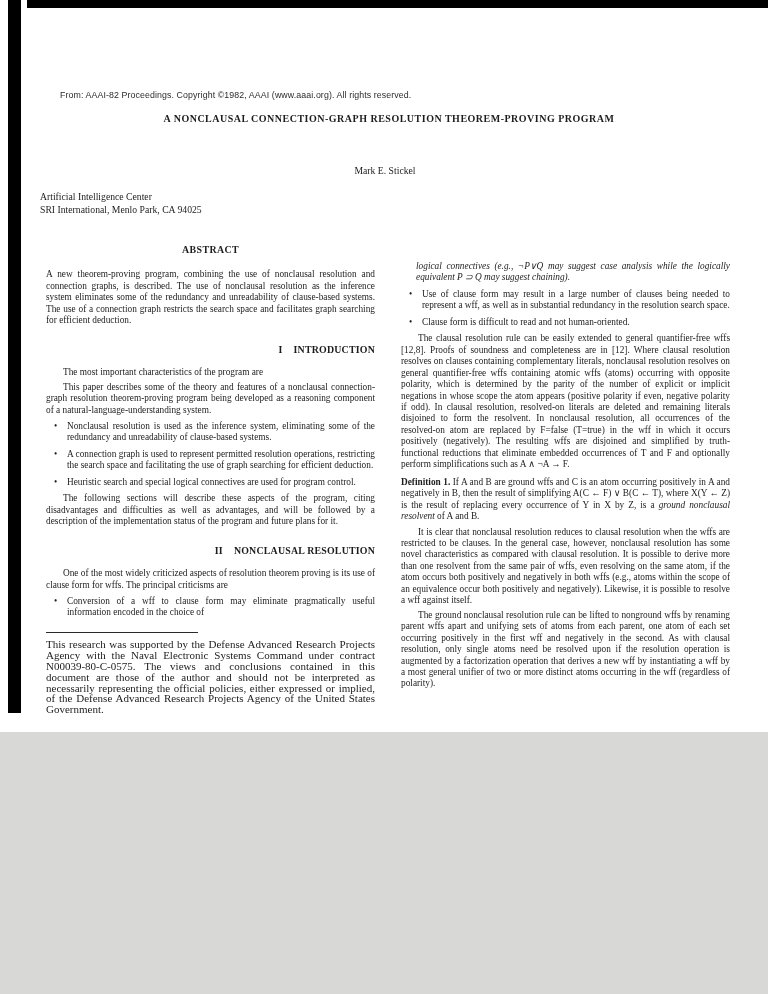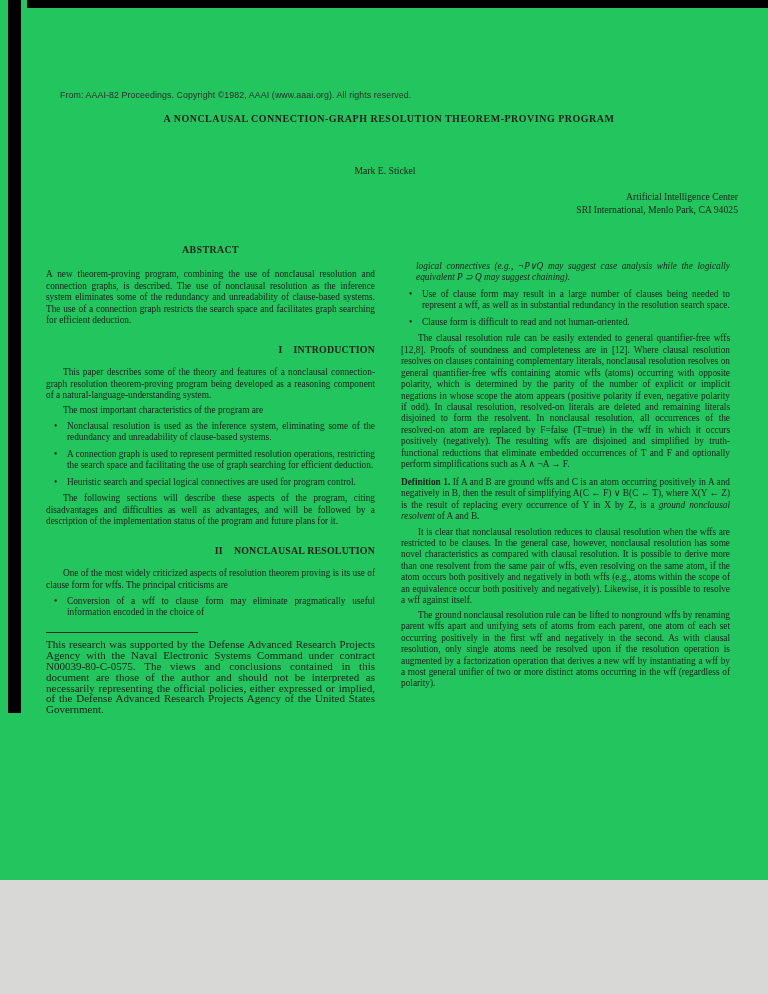--- a/index.html
+++ b/index.html
@@ -3,40 +3,40 @@
 <meta charset="utf-8">
 <style>
   * { margin:0; padding:0; box-sizing:border-box; }
   html,body { width:768px; height:994px; }
   body {
     background:#d8d8d6;
     font-family:"Liberation Serif", serif;
   }
   .page {
     position:relative;
-    width:768px; height:880px;
-    background:#22c55e;
+    width:768px; height:732px;
+    background:#ffffff;
     color:#1c1c1c;
     overflow:hidden;
   }
   
   .artifact-top { position:absolute; top:0; left:27px; right:0; height:8px; background:#000; }
   .artifact-left { position:absolute; top:0; left:8px; width:13px; height:713px; background:#000; }
 
   .copyright {
     position:absolute; top:90px; left:60px;
     font-family:"Liberation Sans", sans-serif;
     font-size:8.8px; color:#2c2c2c; letter-spacing:0.1px;
   }
   .title {
     position:absolute; top:113px; left:40px; right:30px;
     text-align:center; font-weight:bold; font-size:10px; letter-spacing:0.5px;
   }
   .author { position:absolute; top:165px; left:40px; right:38px; text-align:center; font-size:9.7px; }
-  .affil  { position:absolute; top:191px; left:40px; right:30px; text-align:right; font-size:9.7px; line-height:12.5px; }
+  .affil  { position:absolute; top:191px; left:40px; right:30px; text-align:left; font-size:9.7px; line-height:12.5px; }
 
   .columns {
     position:absolute; top:240px; left:46px; width:684px;
     display:flex; gap:26px;
   }
   .col { flex:1; font-size:9.3px; line-height:11.45px; text-align:justify; }
   .col.right { padding-top:21px; }
 
   .abs-heading { text-align:center; font-weight:bold; font-size:9.9px; margin:4px 0 14px; letter-spacing:0.4px; }
   .sec-heading { text-align:right; font-weight:bold; font-size:9.9px; margin:17px 0 12px; letter-spacing:0.2px; }
@@ -85,22 +85,22 @@
 
     <div class="col left">
 
       <div class="abs-heading">ABSTRACT</div>
       <div class="para noindent">A new theorem-proving program, combining the use of nonclausal resolution and connection graphs, is described. The use of nonclausal resolution as the inference system eliminates some of the redundancy and unreadability of clause-based systems. The use of a connection graph restricts the search space and facilitates graph searching for efficient deduction.</div>
 
       <div class="sec-heading">
         <span class="sec-num">I</span><span>INTRODUCTION</span>
       </div>
 
+      <div class="para">The most important characteristics of the program are</div>
       <div class="para">This paper describes some of the theory and features of a nonclausal connection-graph resolution theorem-proving program being developed as a reasoning component of a natural-language-understanding system.</div>
-      <div class="para">The most important characteristics of the program are</div>
 
       <div class="bullet">
         <span class="marker">•</span>
         <span class="btext">Nonclausal resolution is used as the inference system, eliminating some of the redundancy and unreadability of clause-based systems.</span>
       </div>
       <div class="bullet">
         <span class="marker">•</span>
         <span class="btext">A connection graph is used to represent permitted resolution operations, restricting the search space and facilitating the use of graph searching for efficient deduction.</span>
       </div>
       <div class="bullet">

